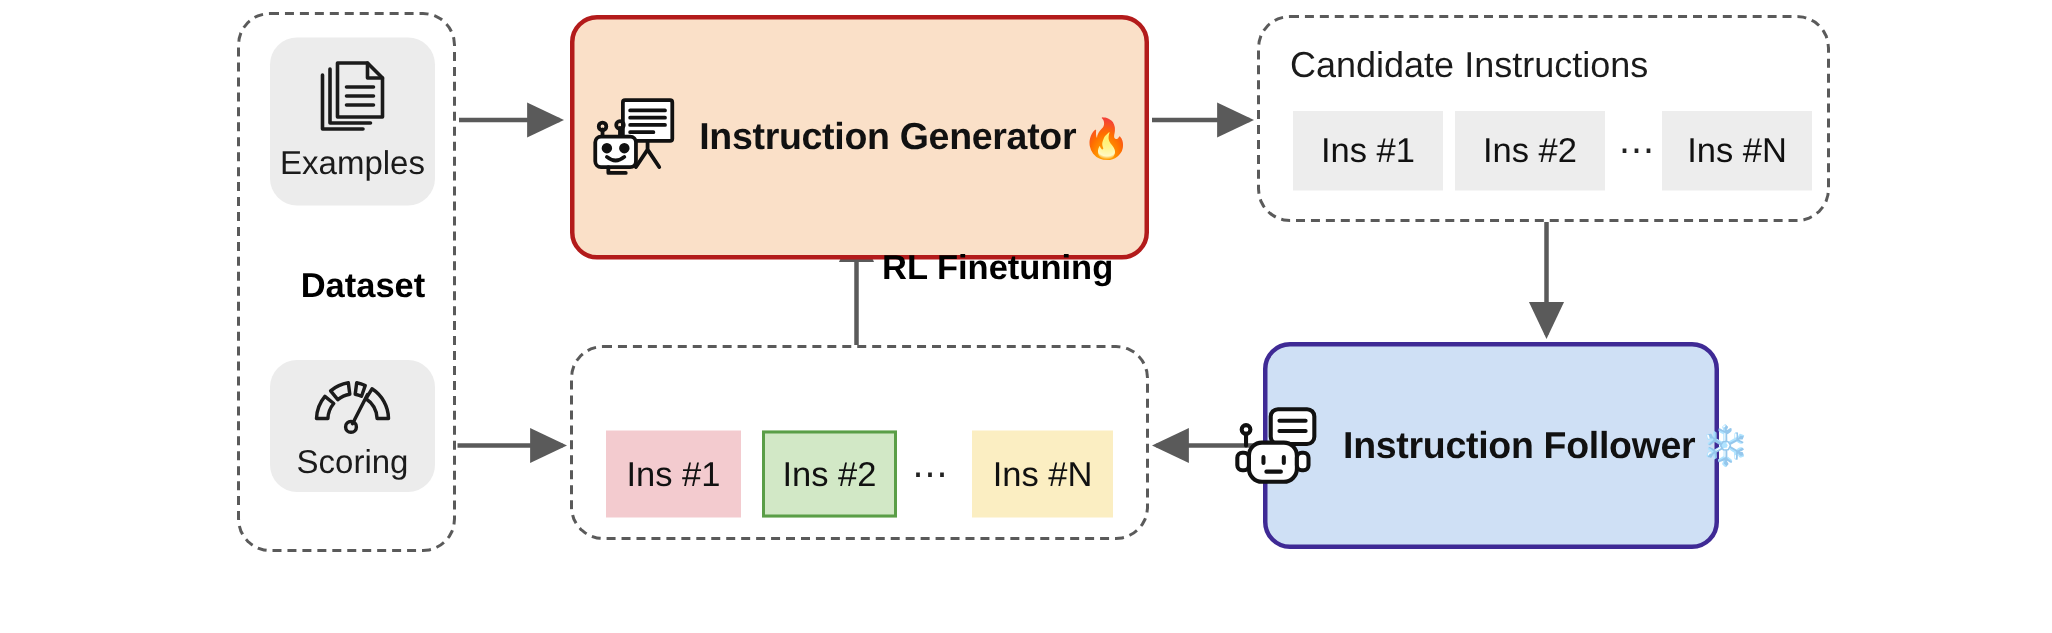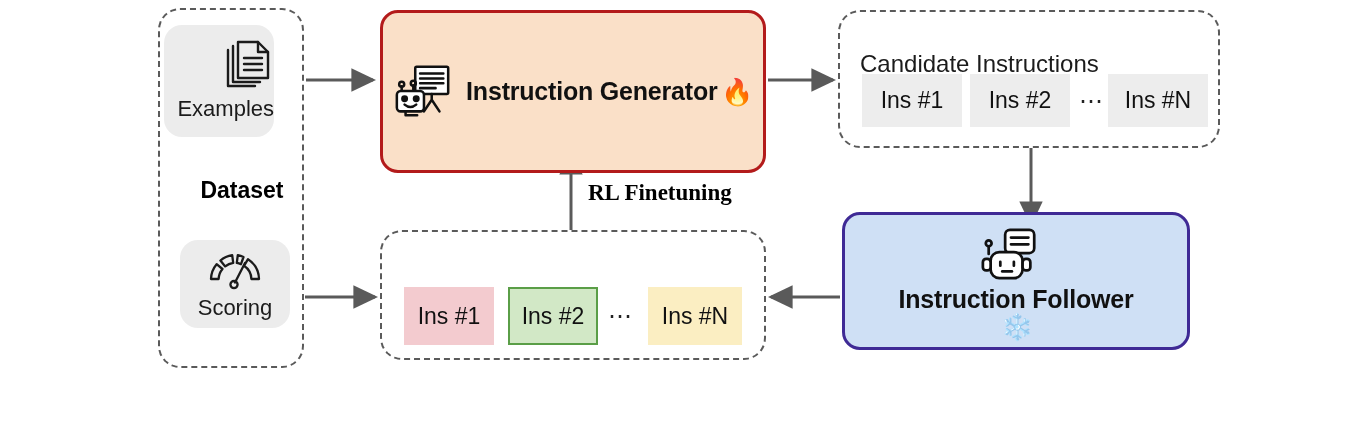--- a/index.html
+++ b/index.html
@@ -56,21 +56,21 @@
   .chip-grey{background:#ededed;}
   .chip-pink{background:#f3cbcf;}
   .chip-green{background:#d2e8c6;border:2px solid #5a9e47;}
   .chip-yellow{background:#fbeec2;}
   .ellipsis{
     font-size:24px;color:#222;letter-spacing:2px;
     display:flex;align-items:center;justify-content:center;
   }
 
   
-  .group-label{font-size:24px;color:#1b1b1b;white-space:nowrap;margin-top:20px;}
+  .group-label{font-size:24px;color:#1b1b1b;white-space:nowrap;}
   .bold-label{font-size:23px;font-weight:bold;color:#000000;white-space:nowrap;}
 
   
   #arrows{position:absolute;left:0;top:0;width:1368px;height:422px;pointer-events:none;}
 
   .icon-svg{display:block;}
   .emoji{font-size:26px;line-height:1;margin-left:4px;}
 </style>
 </head>
 <body>
@@ -92,21 +92,21 @@
 
     <line x1="840" y1="297" x2="771" y2="297" stroke="#5a5a5a" stroke-width="3" marker-end="url(#ah)"></line>
 
     <line x1="305" y1="297" x2="375" y2="297" stroke="#5a5a5a" stroke-width="3" marker-end="url(#ah)"></line>
 
     <line x1="571" y1="230" x2="571" y2="153" stroke="#5a5a5a" stroke-width="3" marker-end="url(#ah)"></line>
   </svg>
 
   <div class="abs dashed-group" style="left:158px;top:8px;width:146px;height:360px;"></div>
 
-  <div class="abs tile" style="left:164px;top:25px;width:110px;height:112px;align-items:flex-end;">
+  <div class="abs tile" style="left:180px;top:25px;width:110px;height:112px;">
     <span>
       <svg class="icon-svg" width="52" height="54" viewBox="0 0 52 54" fill="none" stroke="#1b1b1b" stroke-width="2.4" stroke-linejoin="round" stroke-linecap="round">
         <path d="M6 10 L6 46 L33 46"></path>
         <path d="M11 6 L11 42 L38 42"></path>
         <path d="M16 2 L36 2 L46 12 L46 38 L16 38 Z"></path>
         <path d="M36 2 L36 12 L46 12"></path>
         <path d="M22 18 H40 M22 24 H40 M22 30 H40"></path>
       </svg>
     </span>
     <span class="tile-label">Examples</span>
@@ -141,40 +141,40 @@
         <circle cx="13" cy="39" r="2.3" fill="#111"></circle>
         <circle cx="25" cy="39" r="2.3" fill="#111"></circle>
         <path d="M13 45 Q19 50 25 45"></path>
         <path d="M14 52 L14 56 L26 56"></path>
       </svg>
     </span>
     <span class="block-title">Instruction Generator</span>
     <span class="emoji">🔥</span>
   </div>
 
-  <div class="abs bold-label" style="left:588px;top:180px;font-family:Liberation Serif, serif;">RL Finetuning</div>
+  <div class="abs bold-label" style="left:588px;top:165px;">RL Finetuning</div>
 
   <div class="abs dashed-group" style="left:838px;top:10px;width:382px;height:138px;"></div>
 
   <div class="abs group-label" style="left:860px;top:30px;">Candidate Instructions</div>
 
   <div class="abs chip chip-grey" style="left:862px;top:74px;width:100px;height:53px;">Ins #1</div>
   <div class="abs chip chip-grey" style="left:970px;top:74px;width:100px;height:53px;">Ins #2</div>
   <div class="abs ellipsis" style="left:1076px;top:74px;width:32px;height:53px;">⋯</div>
   <div class="abs chip chip-grey" style="left:1108px;top:74px;width:100px;height:53px;">Ins #N</div>
 
   <div class="abs dashed-group" style="left:380px;top:230px;width:386px;height:130px;"></div>
 
 
   <div class="abs chip chip-pink" style="left:404px;top:287px;width:90px;height:58px;">Ins #1</div>
   <div class="abs chip chip-green" style="left:508px;top:287px;width:90px;height:58px;">Ins #2</div>
   <div class="abs ellipsis" style="left:606px;top:287px;width:30px;height:58px;">⋯</div>
   <div class="abs chip chip-yellow" style="left:648px;top:287px;width:94px;height:58px;">Ins #N</div>
 
-  <div class="abs block block-follower" style="left:842px;top:212px;width:348px;height:138px;flex-direction:column;">
+  <div class="abs block block-follower" style="left:842px;top:228px;width:304px;height:138px;">
     <span style="display:block;margin-right:12px;">
       <svg class="icon-svg" width="62" height="62" viewBox="0 0 64 64" fill="none" stroke="#111" stroke-width="2.8" stroke-linejoin="round" stroke-linecap="round">
         <rect x="27" y="7" width="30" height="24" rx="5" fill="#fff"></rect>
         <path d="M33 15 H51 M33 22 H51"></path>
         <path d="M33 31 L27 38 L30 31"></path>
         <path d="M10 32 L10 24"></path>
         <circle cx="10" cy="21" r="3"></circle>
         <rect x="12" y="30" width="33" height="27" rx="9" fill="#fff"></rect>
         <path d="M6 38 L6 48 M51 38 L51 48"></path>
         <rect x="4" y="37" width="8" height="12" rx="3.4" fill="#fff"></rect>

